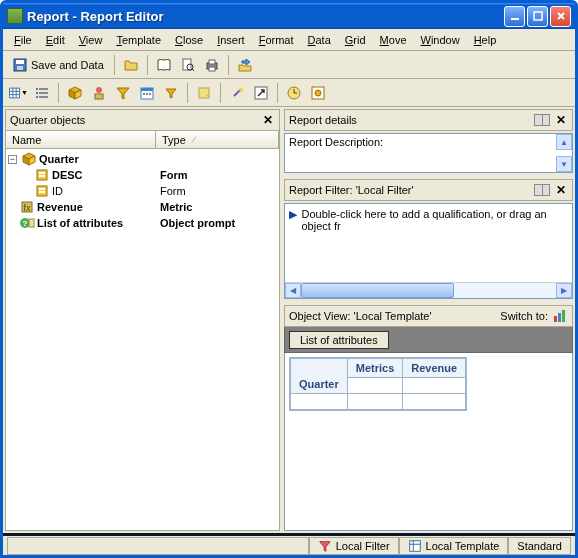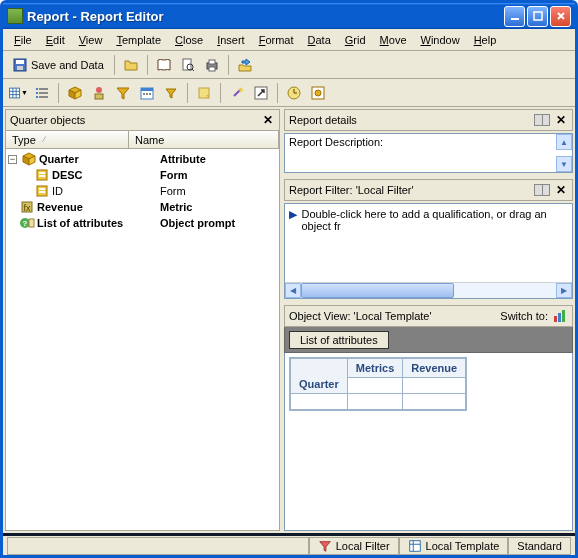--- a/index.html
+++ b/index.html
@@ -246,41 +246,40 @@
   </div>
 
   <div class="content">
 
     <div class="left-pane">
       <div class="pane-header">
         <span class="label">Quarter objects</span>
         <span class="pane-close">✕</span>
       </div>
       <div class="list-header">
+        <div class="col name">
+            <span>Name</span>
+          </div>
         <div class="col type">
             <span>Type</span>
             <span class="sort-ind">∕</span>
-          </div>
-        <div class="col name">
-            <span>Name</span>
           </div>
       </div>
       <div class="tree-body">
 
         <div class="tree-row">
           <div class="tree-cell-name">
             <span class="expander">−</span>
             <svg class="icon16" viewBox="0 0 16 16">
                 <path d="M8 2 L14 5 L8 8 L2 5 Z" fill="#e0b020" stroke="#a07000"></path>
                 <path d="M2 5 L8 8 L8 14 L2 11 Z" fill="#c09010" stroke="#a07000"></path>
                 <path d="M14 5 L8 8 L8 14 L14 11 Z" fill="#f0c840" stroke="#a07000"></path>
               </svg>
             <span class="bold">Quarter</span>
           </div>
-          <div class="tree-cell-type bold">Attribute</div>
         </div>
 
         <div class="tree-row">
           <div class="tree-cell-name" style="padding-left:28px">
             <svg class="icon16" viewBox="0 0 16 16">
                 <rect x="3" y="3" width="10" height="10" fill="#f0c840" stroke="#a07000"></rect>
                 <rect x="5" y="5" width="6" height="2" fill="#fff"></rect>
                 <rect x="5" y="8" width="6" height="2" fill="#fff"></rect>
               </svg>
             <span class="bold">DESC</span>

